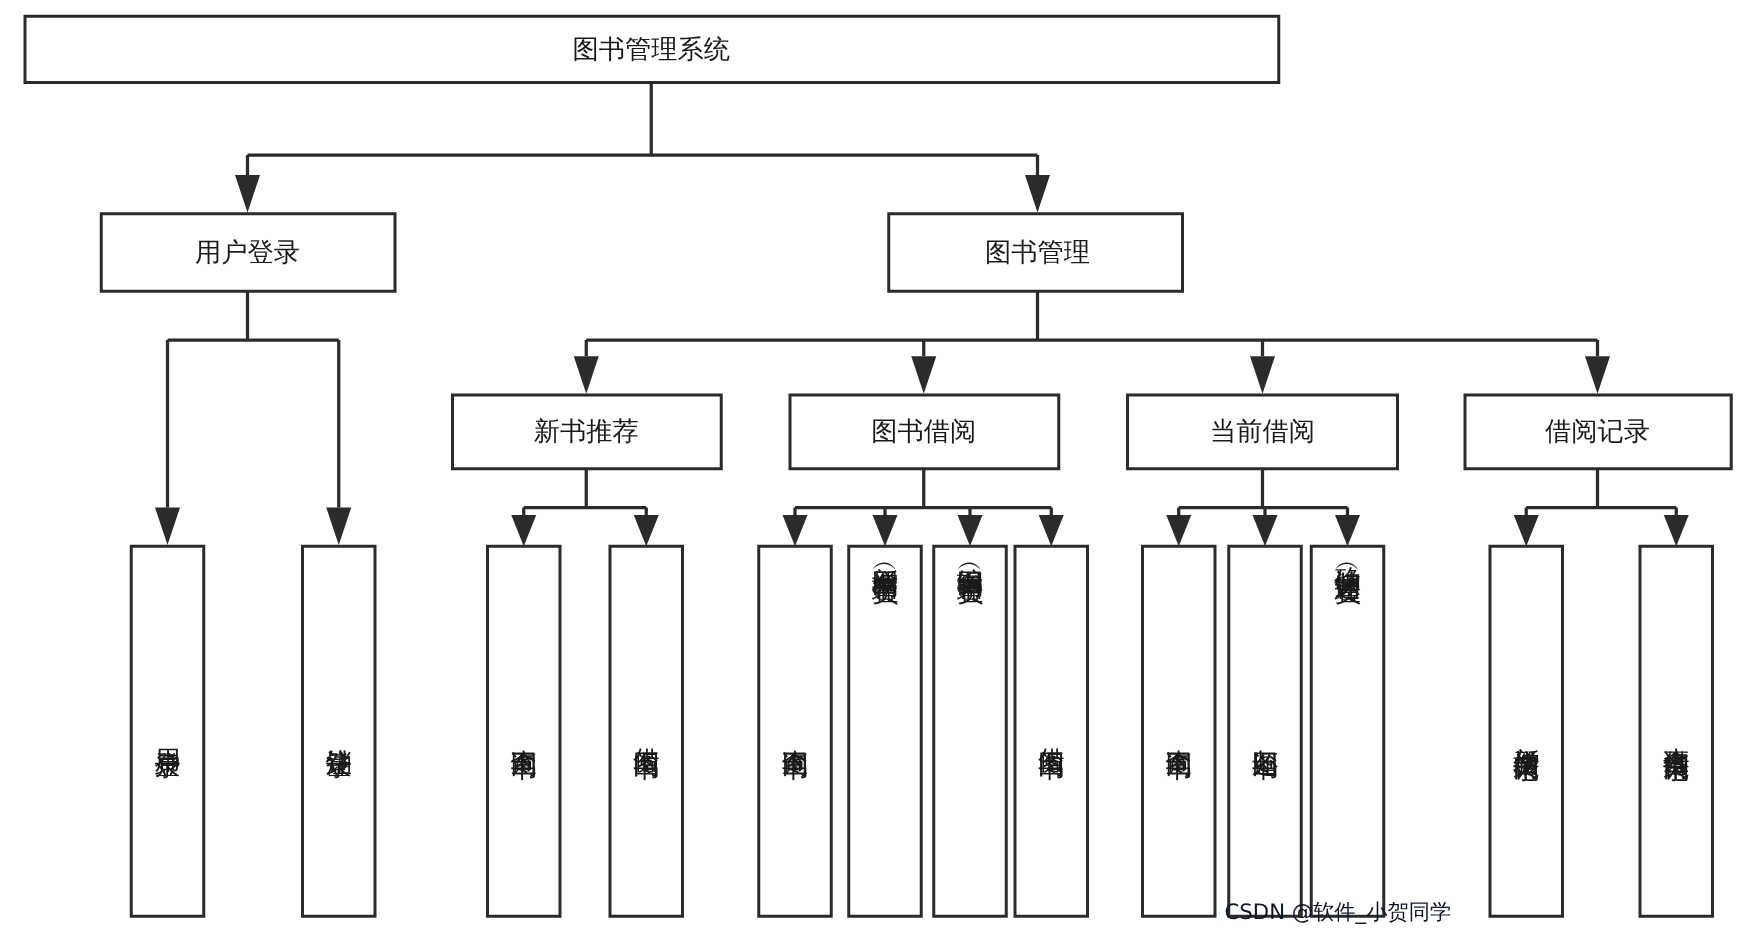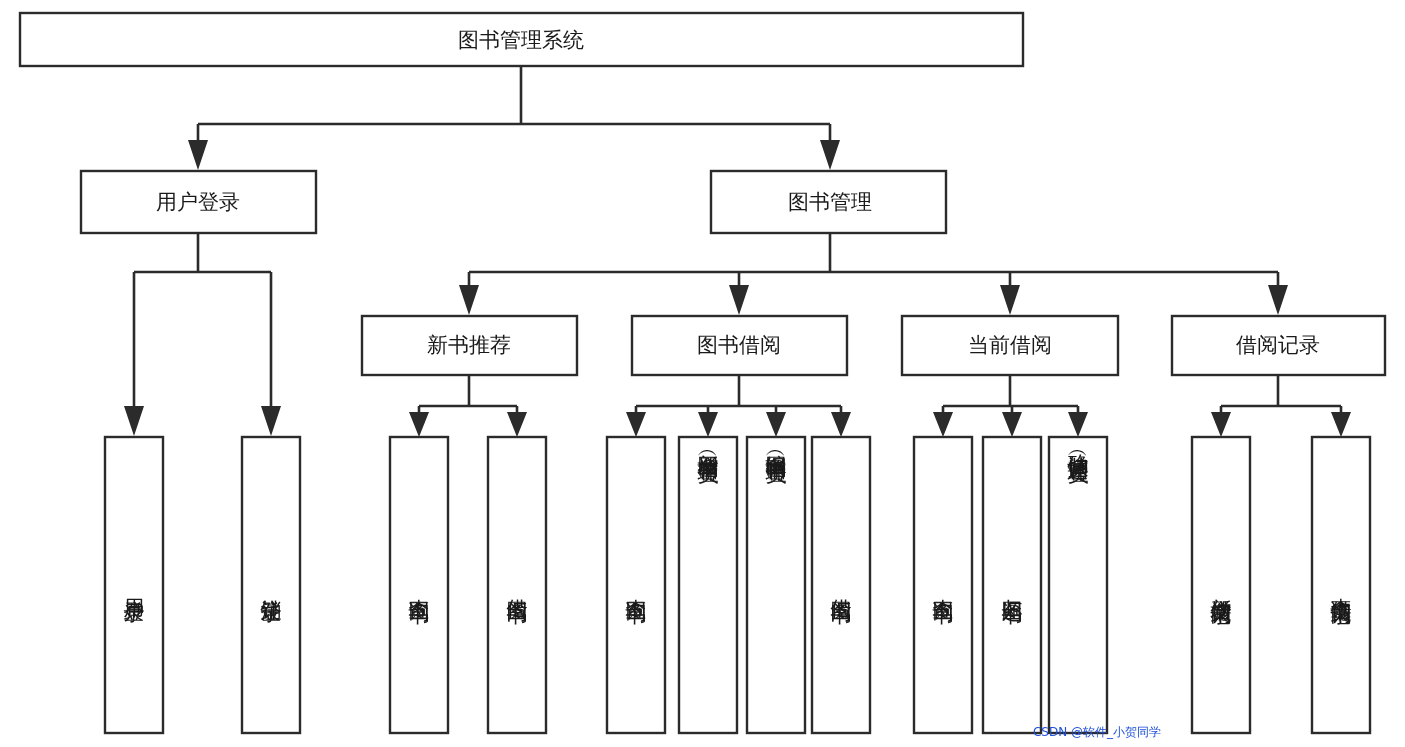--- a/index.html
+++ b/index.html
@@ -67,22 +67,22 @@
     color: #1a1a1a;
     letter-spacing: 1.5px;
     white-space: nowrap;
     text-align: center;
   }
   #watermark {
     position: absolute;
     right: 8px;
     bottom: 6px;
     font-family: "DejaVu Sans", "Liberation Sans", sans-serif;
-    font-size: 12px;
-    color: #1d4ed8;
+    font-size: 17px;
+    color: #0f172a;
     white-space: nowrap;
     user-select: none;
     text-align: center;
   }
 </style>
 </head>
 <body>
 
 <div id="diagram-root">
 

